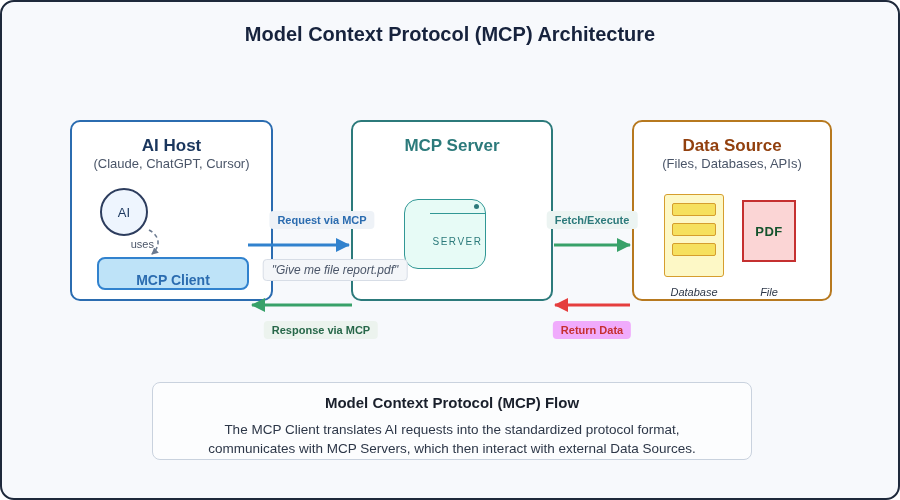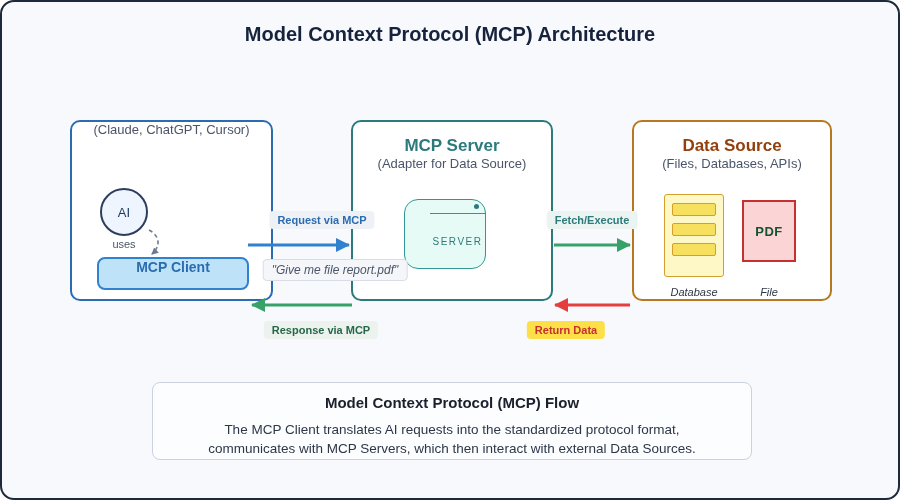--- a/index.html
+++ b/index.html
@@ -29,25 +29,25 @@
   .data-source{left:630px;width:200px;border:2px solid #b7791f;}
   .data-source h2{color:#92400e;}
 
   
   .ai-circle{
     position:absolute;left:28px;top:66px;width:48px;height:48px;border-radius:50%;
     background:#eef5fe;border:2px solid #2d3d5e;
     display:flex;align-items:center;justify-content:center;
     font-size:13px;color:#1a365d;
   }
-  .uses-label{position:absolute;left:22px;top:116px;width:60px;text-align:center;font-size:11px;color:#4a5568;}
+  .uses-label{position:absolute;left:22px;top:116px;width:60px;text-align:right;font-size:11px;color:#4a5568;}
   .mcp-client{
     position:absolute;left:25px;top:135px;width:152px;height:33px;
     background:#bee3f8;border:2px solid #3182ce;border-radius:8px;
-    display:flex;align-items:flex-start;justify-content:center;
+    display:flex;align-items:flex-end;justify-content:center;
     font-size:14px;font-weight:bold;color:#2b6cb0;
   }
 
   
   .server-icon{
     position:absolute;left:51px;top:77px;width:82px;height:70px;
     background:#e7fbf6;border:1.5px solid #319795;border-radius:14px;padding-left:25px;
   }
   .server-icon .head{position:relative;height:14px;border-bottom:1.5px solid #319795;}
   .server-icon .led{position:absolute;right:6px;top:4px;width:5px;height:5px;border-radius:50%;background:#2c7a7b;}
@@ -73,21 +73,21 @@
 
   
   .flow-label{
     position:absolute;transform:translate(-50%,-50%);
     white-space:nowrap;font-size:11px;font-weight:bold;
     padding:3px 8px;border-radius:4px;background:#eef2f7;
   }
   .lbl-request{left:320px;top:218px;color:#2b6cb0;}
   .lbl-fetch{left:590px;top:218px;color:#2c7a7b;background:#ecf4f2;}
   .lbl-response{left:319px;top:328px;color:#276749;background:#ecf3ee;}
-  .lbl-return{left:564px;top:328px;color:#c53030;background:#fde047;}
+  .lbl-return{left:590px;top:328px;color:#c53030;background:#f0abfc;}
   .lbl-quote{
     position:absolute;left:333px;top:268px;transform:translate(-50%,-50%);
     white-space:nowrap;font-size:12px;font-style:italic;font-weight:normal;color:#4a5568;
     background:#f4f6f9;border:1px solid #d7dde6;border-radius:4px;padding:3px 8px;
   }
 
   .arrows-svg{position:absolute;left:0;top:0;pointer-events:none;}
 
   
   .flow-box{
@@ -99,33 +99,33 @@
   .flow-box .fb-line.first{margin-top:9px;}
 </style>
 </head>
 <body>
 
 <div class="canvas">
 
   <div class="diagram-title">Model Context Protocol (MCP) Architecture</div>
 
   <div class="node ai-host">
+    <h2>AI Host</h2>
     <div class="subtitle">(Claude, ChatGPT, Cursor)</div>
     <div class="ai-circle">
       <span>AI</span>
     </div>
     <div class="uses-label">uses</div>
     <div class="mcp-client">
       <span>MCP Client</span>
     </div>
   </div>
 
   <div class="node mcp-server">
     <h2>MCP Server</h2>
-    <div class="subtitle">(Adapter for Data Source)</div>
     <div class="server-icon">
       <div class="head">
         <div class="led"></div>
       </div>
       <div class="body">SERVER</div>
     </div>
   </div>
 
   <div class="node data-source">
     <h2>Data Source</h2>

